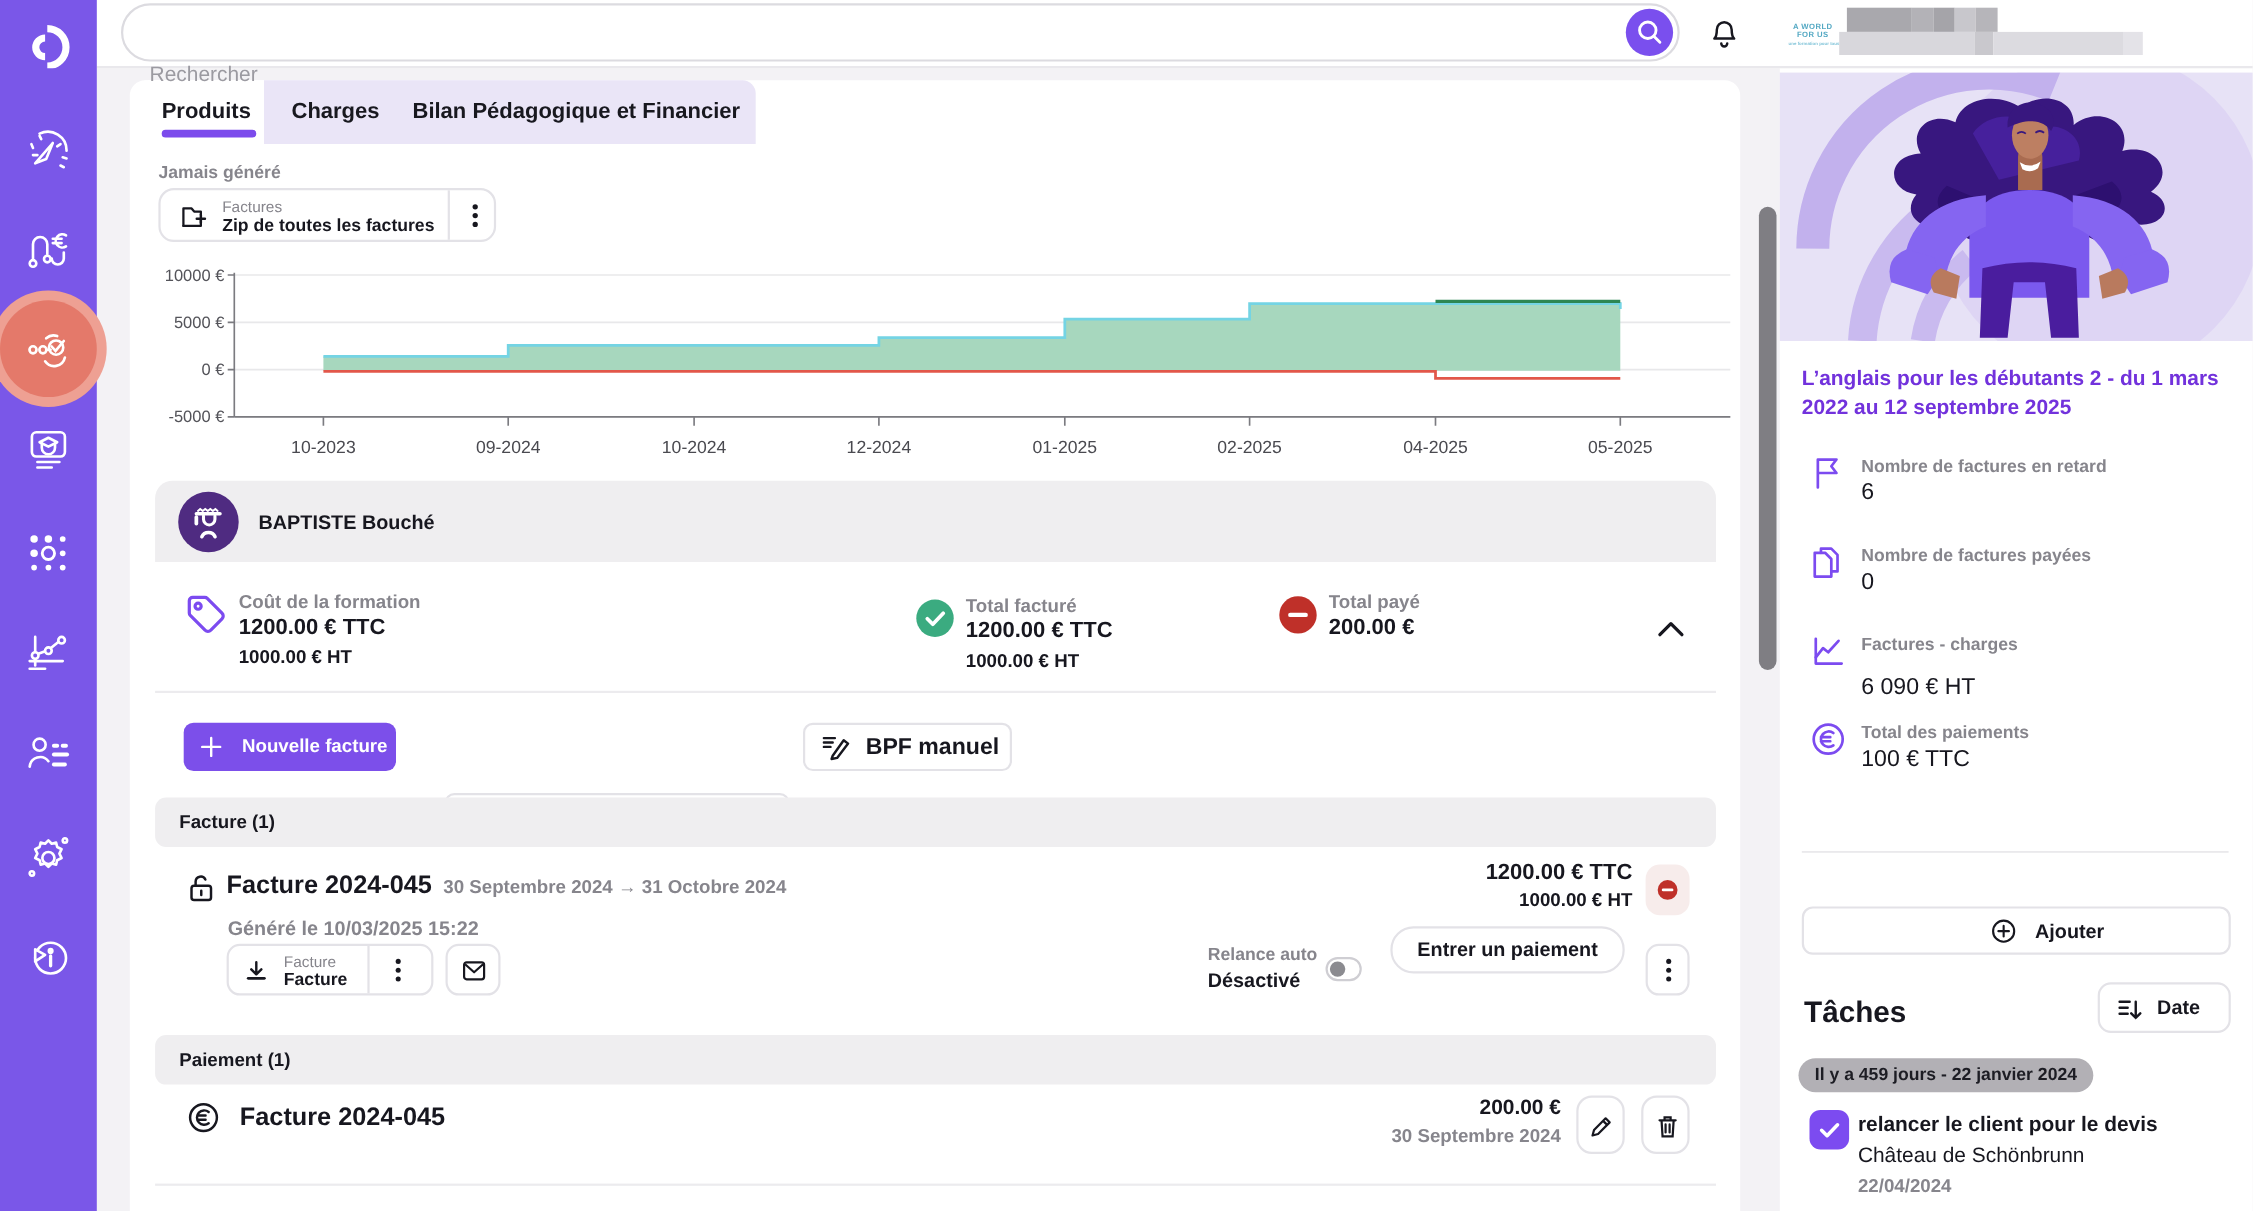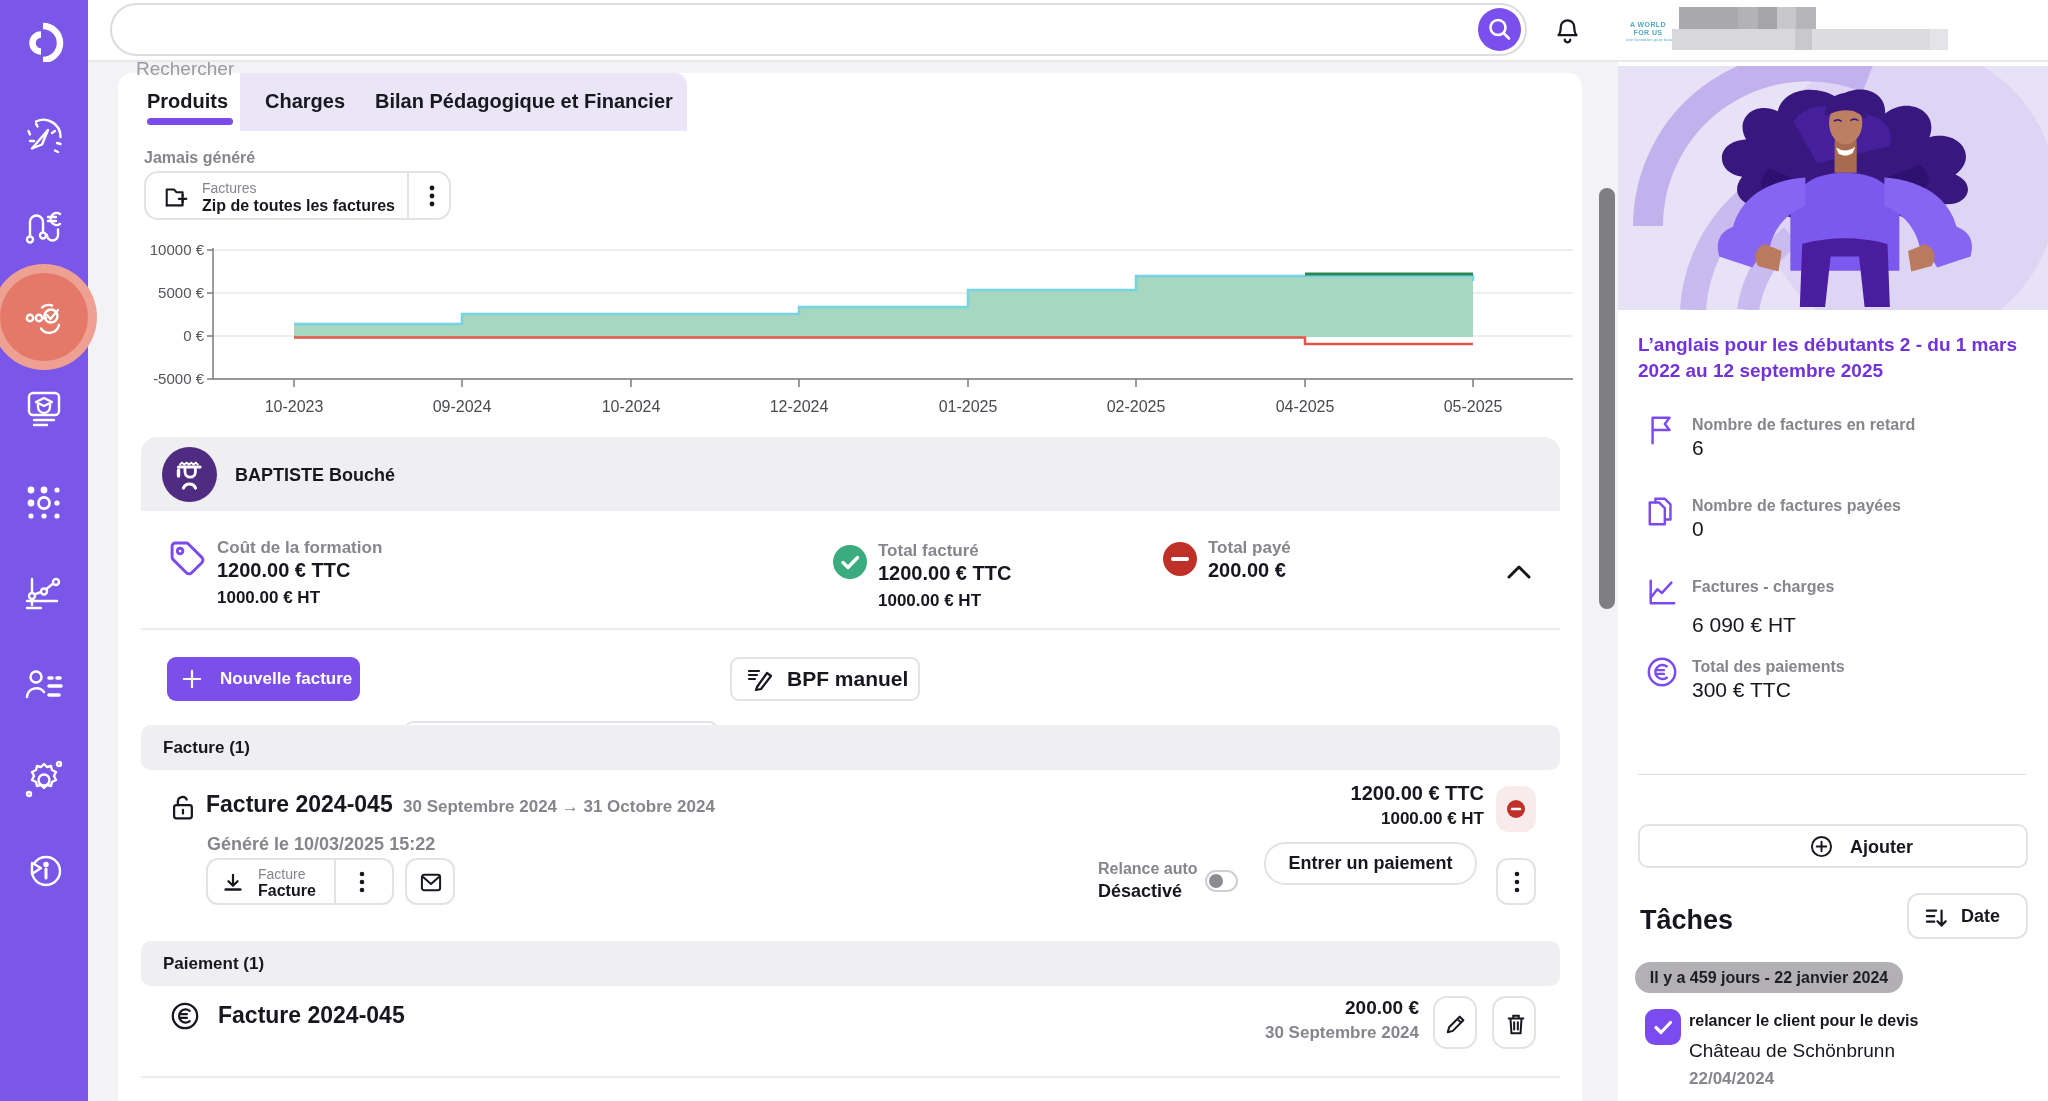--- a/index.html
+++ b/index.html
@@ -426,21 +426,21 @@
     <path d="M5,23 L12,14 L17,18 L27,7"></path>
   </svg>
   <span class="rp-lab" style="top:516px;">Factures - charges</span>
   <span class="rp-val" style="top:551px;">6 090 € HT</span>
 
   <svg class="rp-ic" style="top:594px;" viewBox="0 0 34 34" fill="none" stroke="#7c4bf0" stroke-width="2.6" stroke-linecap="round">
     <circle cx="17" cy="17" r="14"></circle>
     <path d="M22,11 A 7.5,7.5 0 1 0 22,23 M10,15 l9,0 M10,19 l9,0"></path>
   </svg>
   <span class="rp-lab" style="top:596px;">Total des paiements</span>
-  <span class="rp-val" style="top:616px;">300 € TTC</span>
+  <span class="rp-val" style="top:616px;">100 € TTC</span>
 
   <div class="abs" style="left:20px; top:712px; width:388px; height:1px; background:#dcdbe0;"></div>
 
   <div class="wbtn" style="left:20px; top:762px; width:390px; height:44px; border-radius:10px;">
     <svg class="abs" style="left:170px; top:9px;" width="23" height="23" viewBox="0 0 24 24" fill="none" stroke="#17171f" stroke-width="2">
         <circle cx="12" cy="12" r="10"></circle>
         <path d="M12,7 L12,17 M7,12 L17,12" stroke-linecap="round"></path>
       </svg>
     <span class="abs bold" style="left:210px; top:11px; font-size:18px;">Ajouter</span>
   </div>
@@ -454,16 +454,16 @@
     <span class="abs bold" style="left:52px; top:11px; font-size:18px;">Date</span>
   </div>
 
   <div class="abs" style="left:17px; top:900px; width:268px; height:31px; background:#b2b0b5; border-radius:16px; font-weight:bold; font-size:16px; line-height:31px; text-align:center; color:#1d1d24; white-space:nowrap;">Il y a 459 jours - 22 janvier 2024</div>
 
   <div class="abs" style="left:27px; top:947px; width:36px; height:36px; background:#7c4bf0; border-radius:10px;">
     <svg width="36" height="36" viewBox="0 0 36 36" fill="none" stroke="#fff" stroke-width="3.2" stroke-linecap="round" stroke-linejoin="round">
         <path d="M11,18.5 L16,23.5 L25.5,13.5"></path>
       </svg>
   </div>
-  <span class="abs bold" style="left:71px; top:950px; font-size:16px;">relancer le client pour le devis</span>
+  <span class="abs bold" style="left:71px; top:950px; font-size:19px;">relancer le client pour le devis</span>
   <span class="abs" style="left:71px; top:978px; font-size:19px;">Château de Schönbrunn</span>
   <span class="abs gtxt bold" style="left:71px; top:1007px; font-size:17px;">22/04/2024</span>
 </div>
 
 </body></html>

